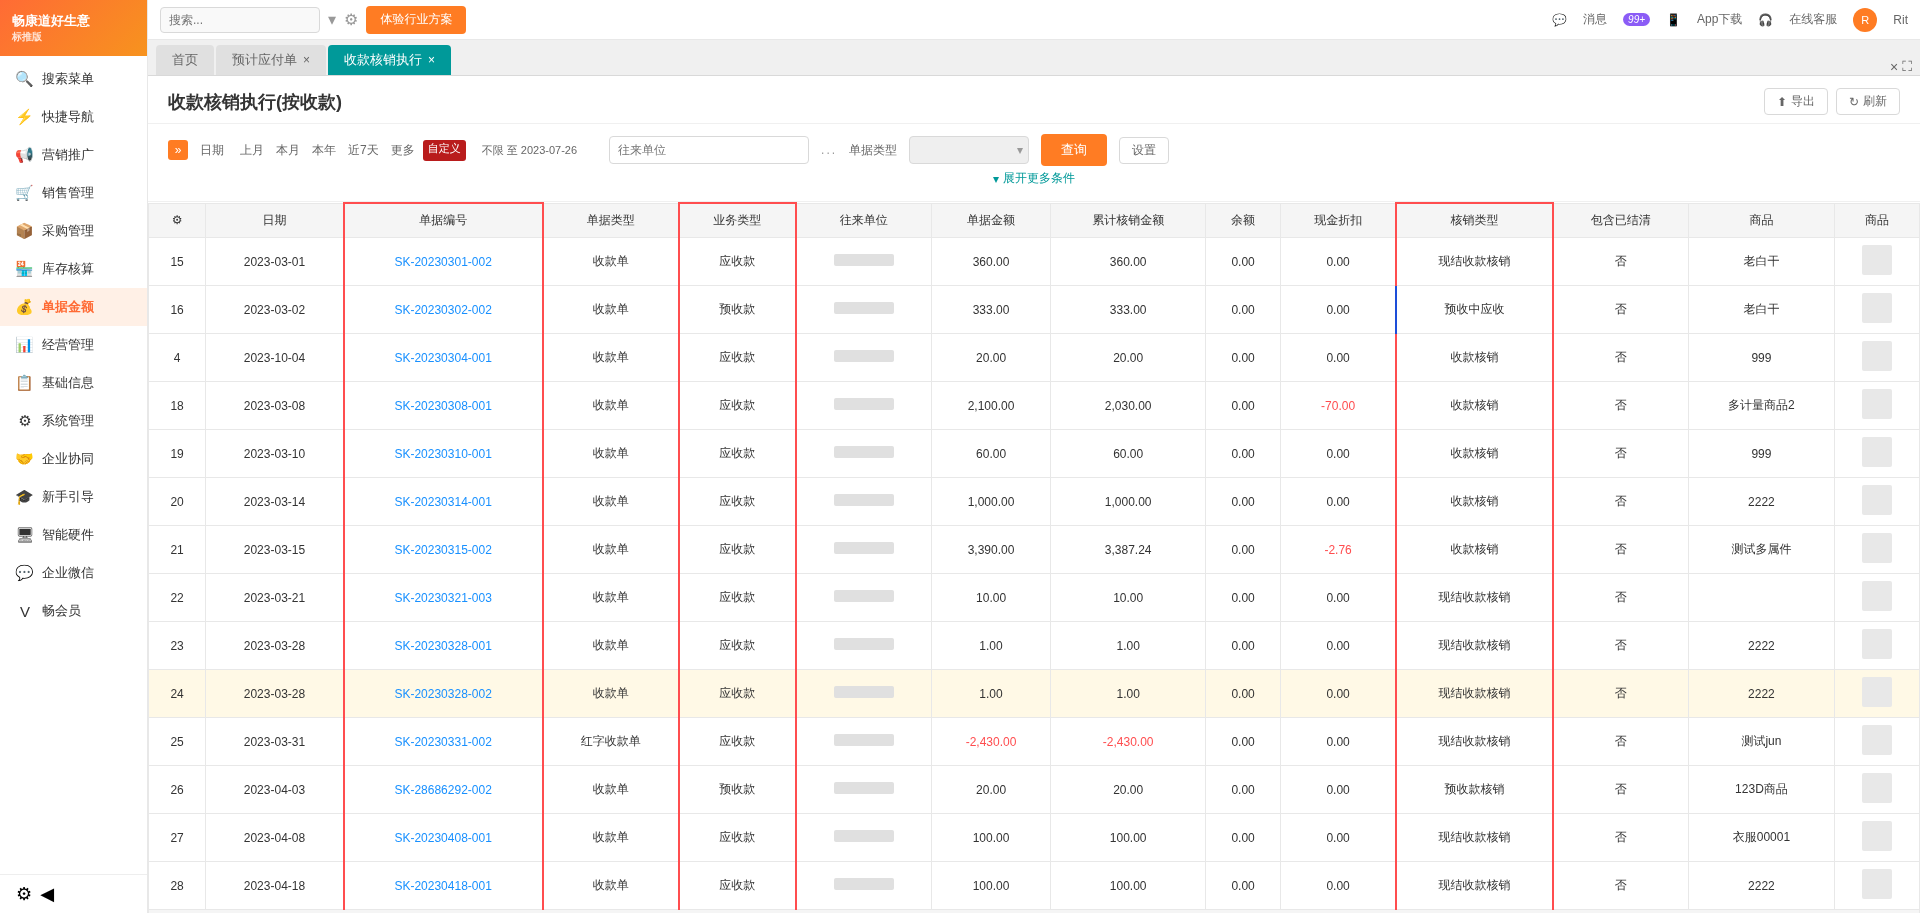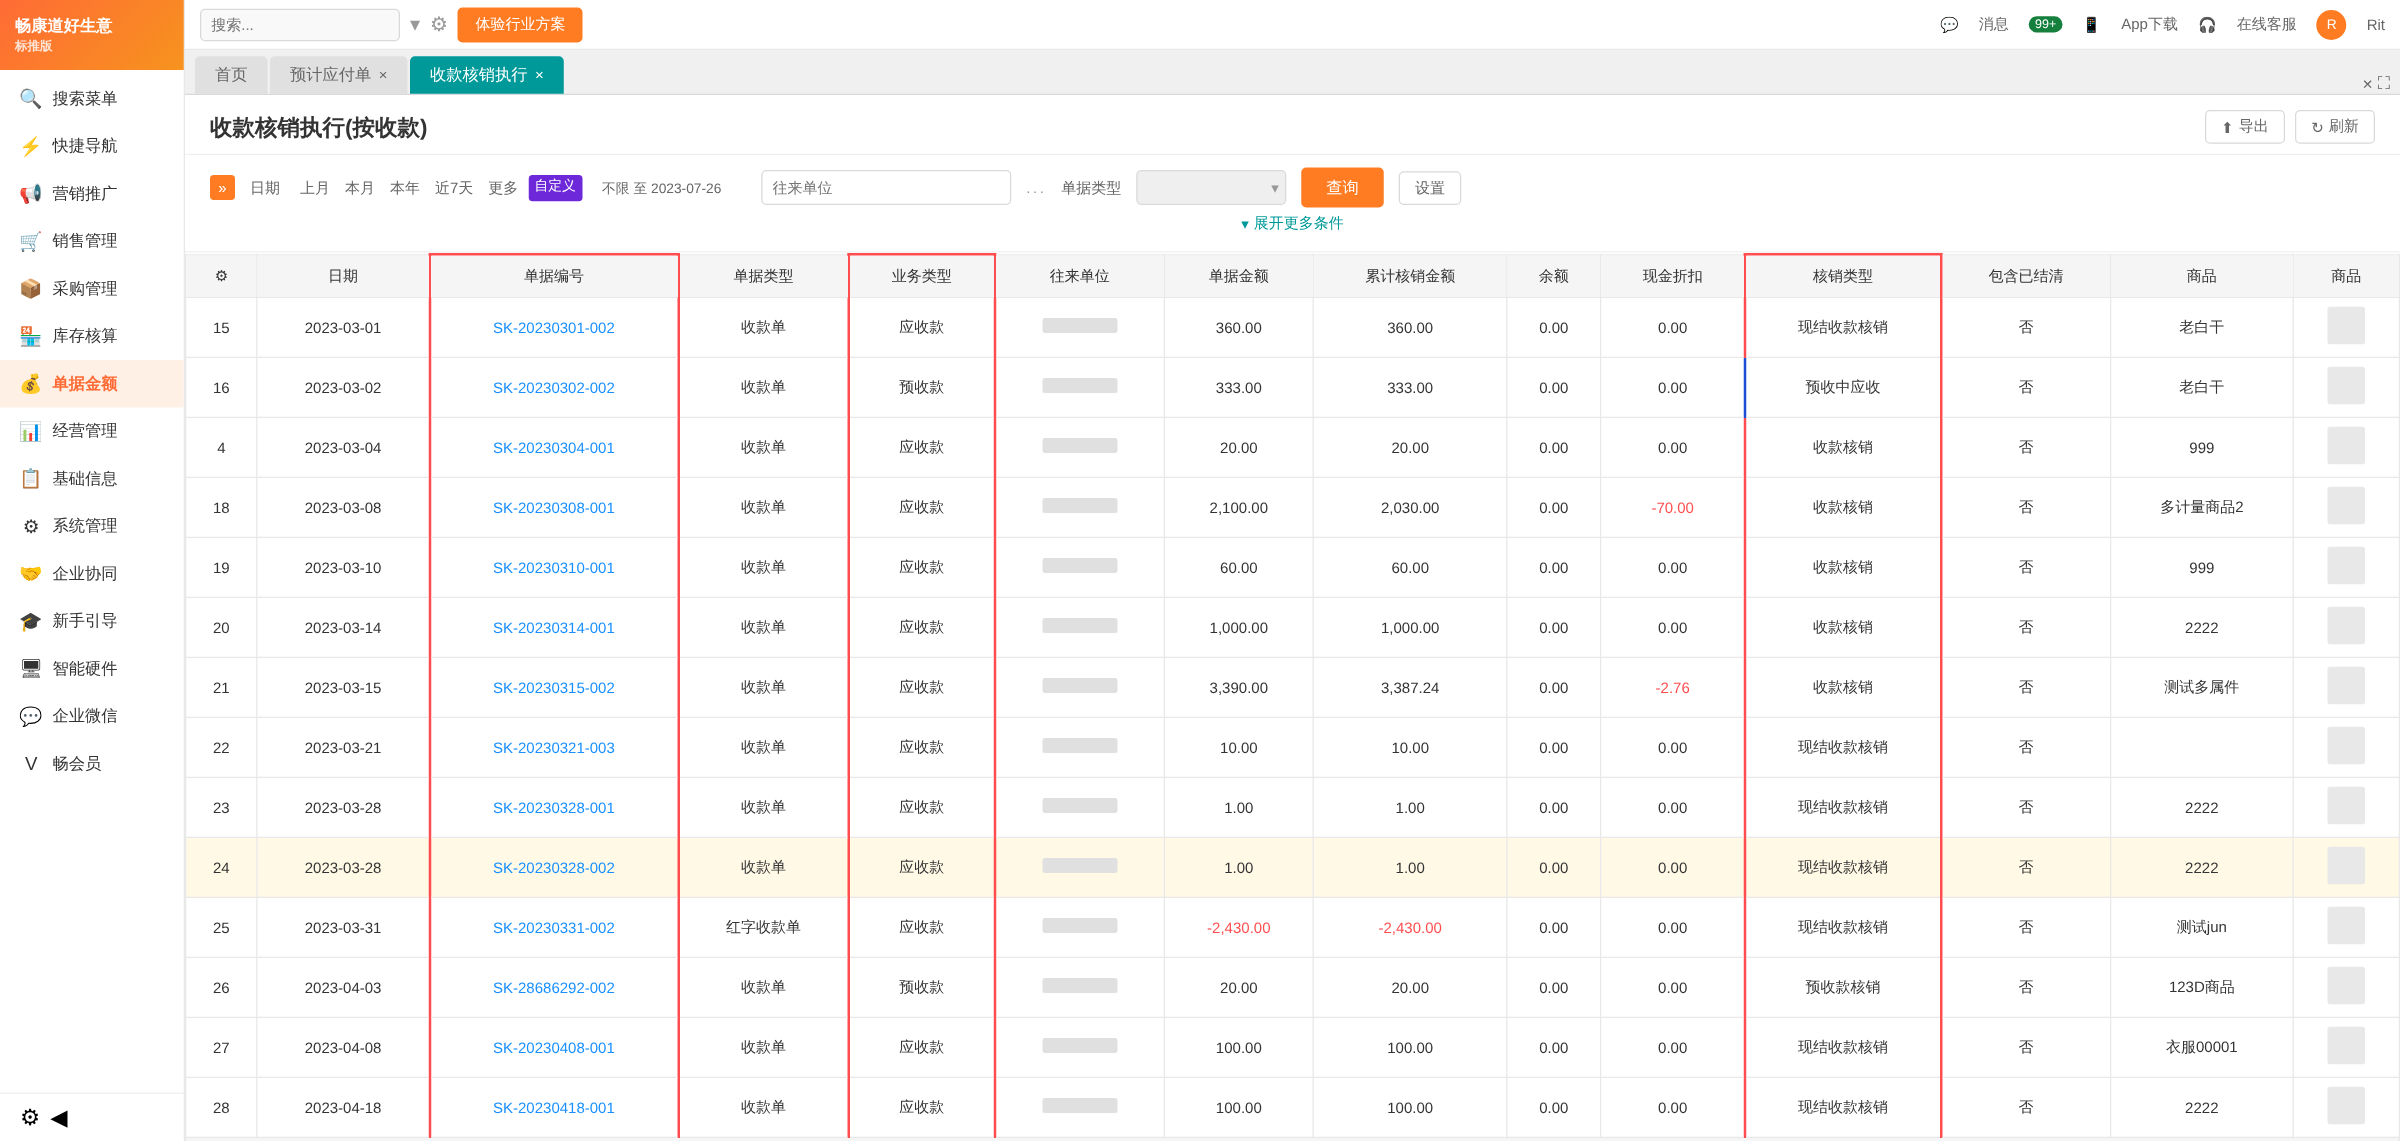--- a/index.html
+++ b/index.html
@@ -16,21 +16,21 @@
 
     
     .main { flex: 1; display: flex; flex-direction: column; overflow: hidden; }
 
     
     .topbar { height: 40px; background: #fff; border-bottom: 1px solid #e8e8e8; display: flex; align-items: center; padding: 0 12px; gap: 22px; }
     .topbar-left { display: flex; align-items: center; gap: 8px; flex: 1; }
     .breadcrumb-input { border: 1px solid #d9d9d9; border-radius: 4px; padding: 2px 8px; font-size: 12px; color: #666; background: #f9f9f9; height: 26px; width: 160px; }
     .topbar-btn { background: #ff7c23; color: white; border: none; border-radius: 4px; padding: 4px 14px; font-size: 12px; cursor: pointer; height: 28px; }
     .topbar-right { display: flex; align-items: center; gap: 16px; color: #666; font-size: 12px; }
-    .notif-badge { background: #15803d; color: white; border-radius: 10px; padding: 1px 5px; font-size: 10px; }
+    .notif-badge { background: #8b5cf6; color: white; border-radius: 10px; padding: 1px 5px; font-size: 10px; font-style: italic; }
 
     
     .tabs { height: 36px; background: #f0f0f0; display: flex; align-items: flex-end; padding: 0 8px; border-bottom: 1px solid #d9d9d9; }
     .tab { padding: 6px 16px; background: #e0e0e0; border-radius: 4px 4px 0 0; margin-right: 2px; cursor: pointer; color: #666; font-size: 13px; display: flex; align-items: center; gap: 6px; height: 30px; }
     .tab.active { background: #009999; color: white; }
     .tab-close { font-size: 12px; cursor: pointer; }
     .tabs-right { margin-left: auto; display: flex; gap: 4px; }
     .tab-icon-btn { background: none; border: none; cursor: pointer; color: #666; font-size: 14px; }
 
     
@@ -62,21 +62,21 @@
     td { border: 1px solid #e8e8e8; padding: 7px 10px; text-align: center; color: #333; white-space: nowrap; }
     tr.highlight td { background: #fff9e6; }
     .link { color: #1890ff; text-decoration: none; cursor: pointer; }
     .total-row td { background: #f5f5f5; font-weight: bold; }
 
     
     .table-wrapper::-webkit-scrollbar { height: 6px; width: 6px; }
     .table-wrapper::-webkit-scrollbar-track { background: #f0f0f0; }
     .table-wrapper::-webkit-scrollbar-thumb { background: #c0c0c0; border-radius: 3px; }
 
-    .tag-custom { background: #6d28d9; color: white; border-radius: 3px; padding: 1px 5px; font-size: 11px; }
+    .tag-custom { background: #b91c1c; color: white; border-radius: 3px; padding: 1px 5px; font-size: 11px; }
   </style>
 </head>
 <body>
 
 <div class="sidebar">
   <div class="sidebar-logo">
     <div>
       <div style="font-size:13px;font-weight:bold;">畅康道好生意</div>
       <div style="font-size:10px;opacity:0.8;">标推版</div>
     </div>
@@ -290,21 +290,21 @@
     <td style="">333.00</td>
     <td>0.00</td>
     <td style="">0.00</td>
     <td style="border-left:2px solid #1d4ed8;border-right:2px solid #ff4d4f;">预收中应收</td>
     <td>否</td>
     <td>老白干</td>
     <td><span style="display:inline-block;width:30px;height:30px;background:#e8e8e8;border-radius:2px;"></span></td>
   </tr>
             <tr>
     <td>4</td>
-    <td>2023-03-04</td>
+    <td>2023-10-04</td>
     <td style="border-left:2px solid #ff4d4f;border-right:2px solid #ff4d4f;text-align:center;"><a class="link">SK-20230304-001</a></td>
     <td>收款单</td>
     <td style="border-left:2px solid #ff4d4f;border-right:2px solid #ff4d4f;">应收款</td>
     <td style="min-width:80px;"><span style="display:inline-block;width:60px;height:12px;background:#e0e0e0;border-radius:2px;"></span></td>
     <td style="">20.00</td>
     <td style="">20.00</td>
     <td>0.00</td>
     <td style="">0.00</td>
     <td style="border-left:2px solid #ff4d4f;border-right:2px solid #ff4d4f;">收款核销</td>
     <td>否</td>

